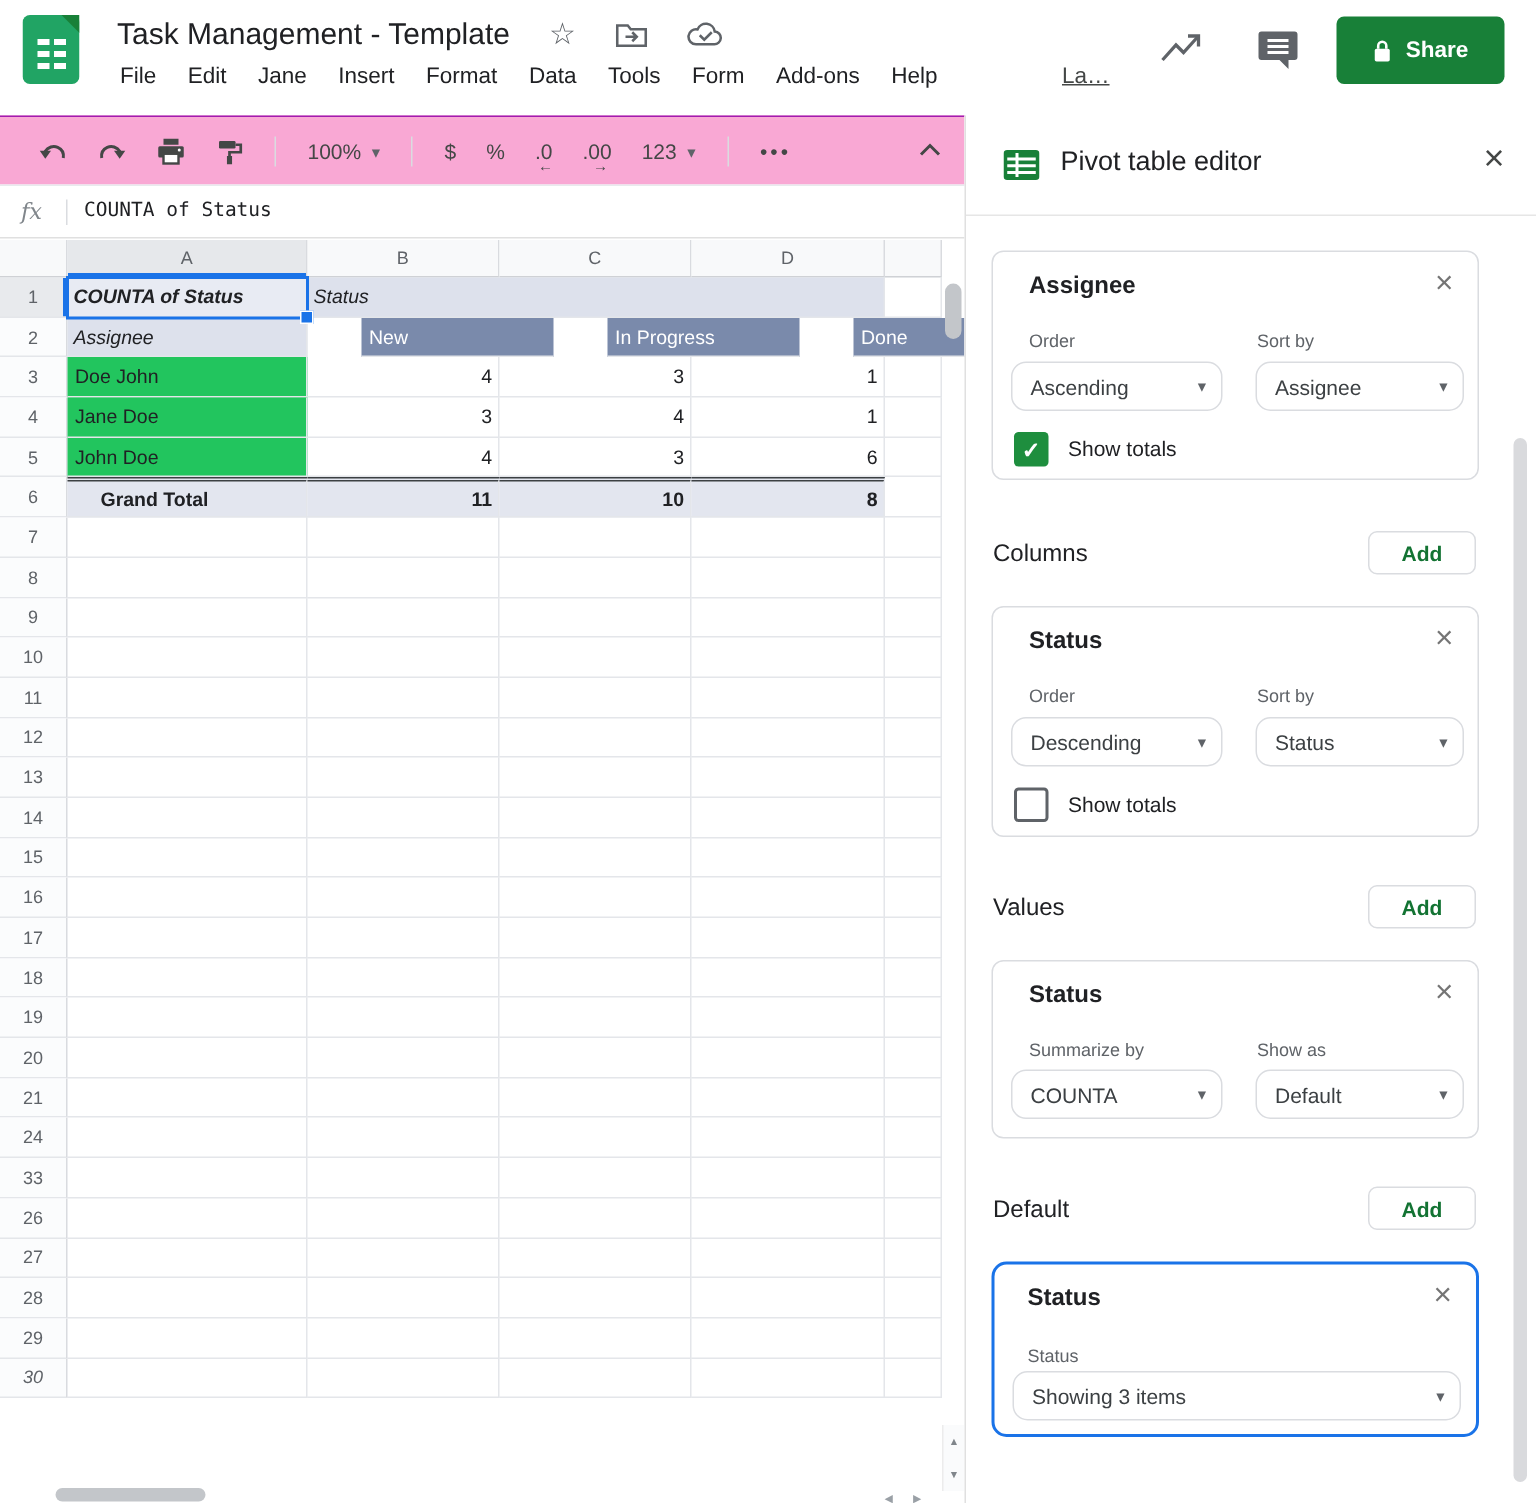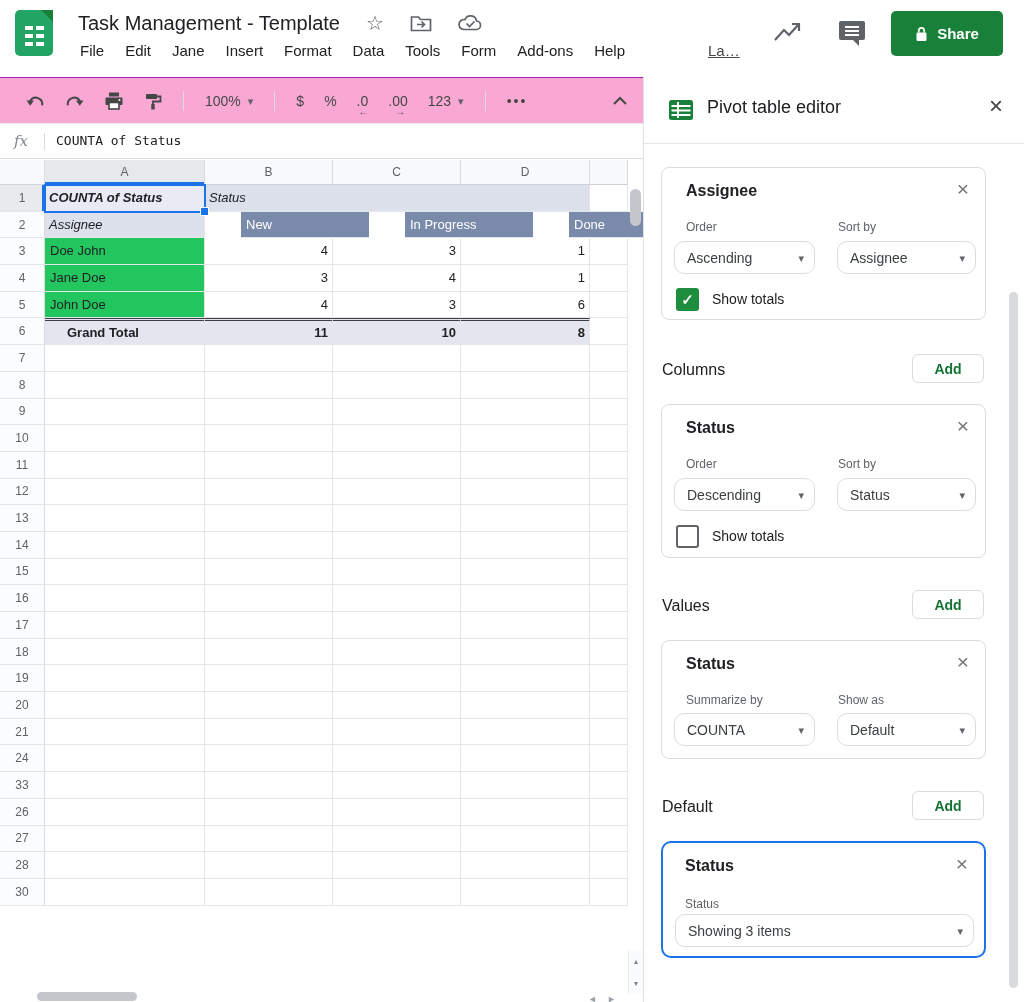--- a/index.html
+++ b/index.html
@@ -440,21 +440,29 @@
     </div>
     <div class="srow" style="height: 26.7px;">
       <div class="scell gut" style="width: 45px;">28</div>
       <div class="scell" style="width: 160px;"></div>
       <div class="scell" style="width: 128px;"></div>
       <div class="scell" style="width: 128px;"></div>
       <div class="scell" style="width: 129px;"></div>
       <div class="scell" style="width: 38px;"></div>
     </div>
     <div class="srow" style="height: 26.7px;">
-      <div class="scell gut" style="width: 45px;">30</div>
+      <div class="scell gut" style="width: 45px;">29</div>
+      <div class="scell" style="width: 160px;"></div>
+      <div class="scell" style="width: 128px;"></div>
+      <div class="scell" style="width: 128px;"></div>
+      <div class="scell" style="width: 129px;"></div>
+      <div class="scell" style="width: 38px;"></div>
+    </div>
+    <div class="srow" style="height: 26.7px;">
+      <div class="scell gut" style="width: 45px; font-style: italic;">30</div>
       <div class="scell" style="width: 160px;"></div>
       <div class="scell" style="width: 128px;"></div>
       <div class="scell" style="width: 128px;"></div>
       <div class="scell" style="width: 129px;"></div>
       <div class="scell" style="width: 38px;"></div>
     </div>
     <div class="selbox"></div>
     <div class="fillhandle"></div>
   </div>
 

